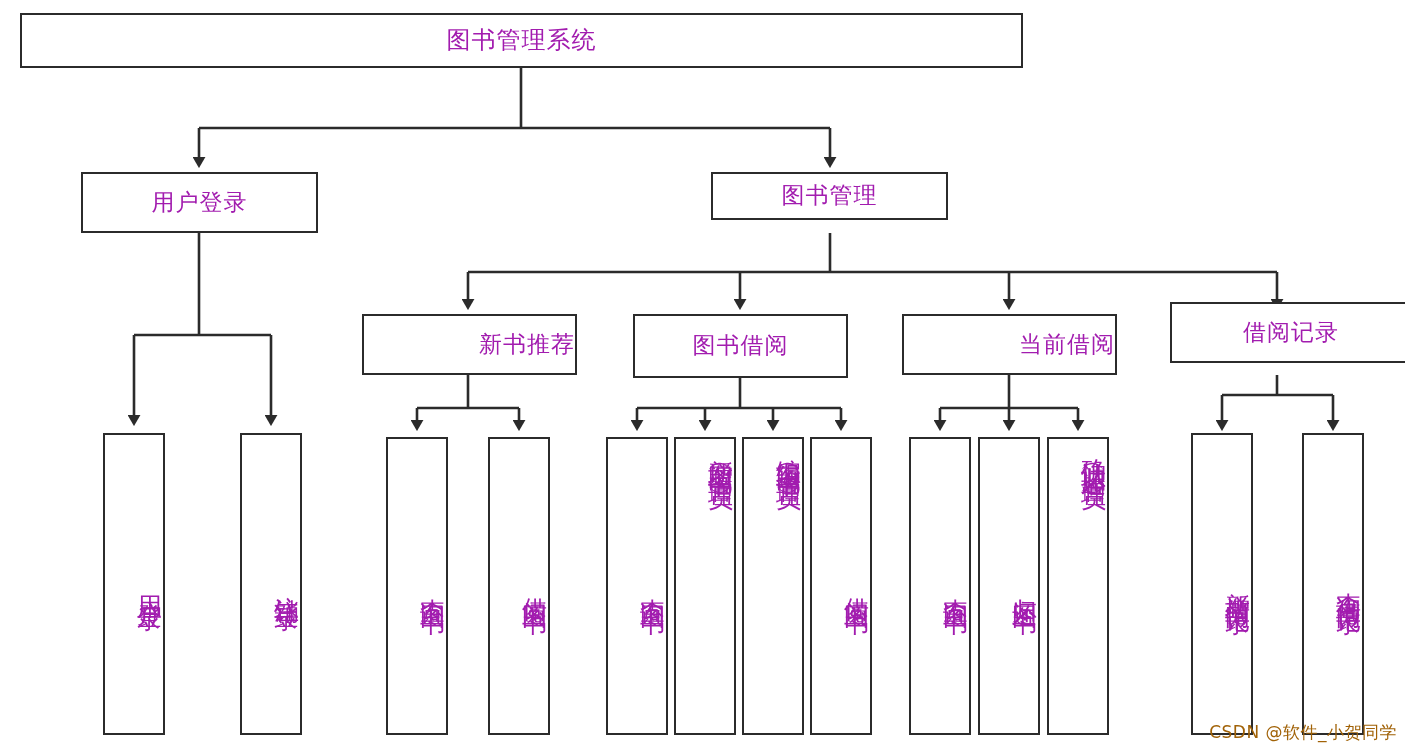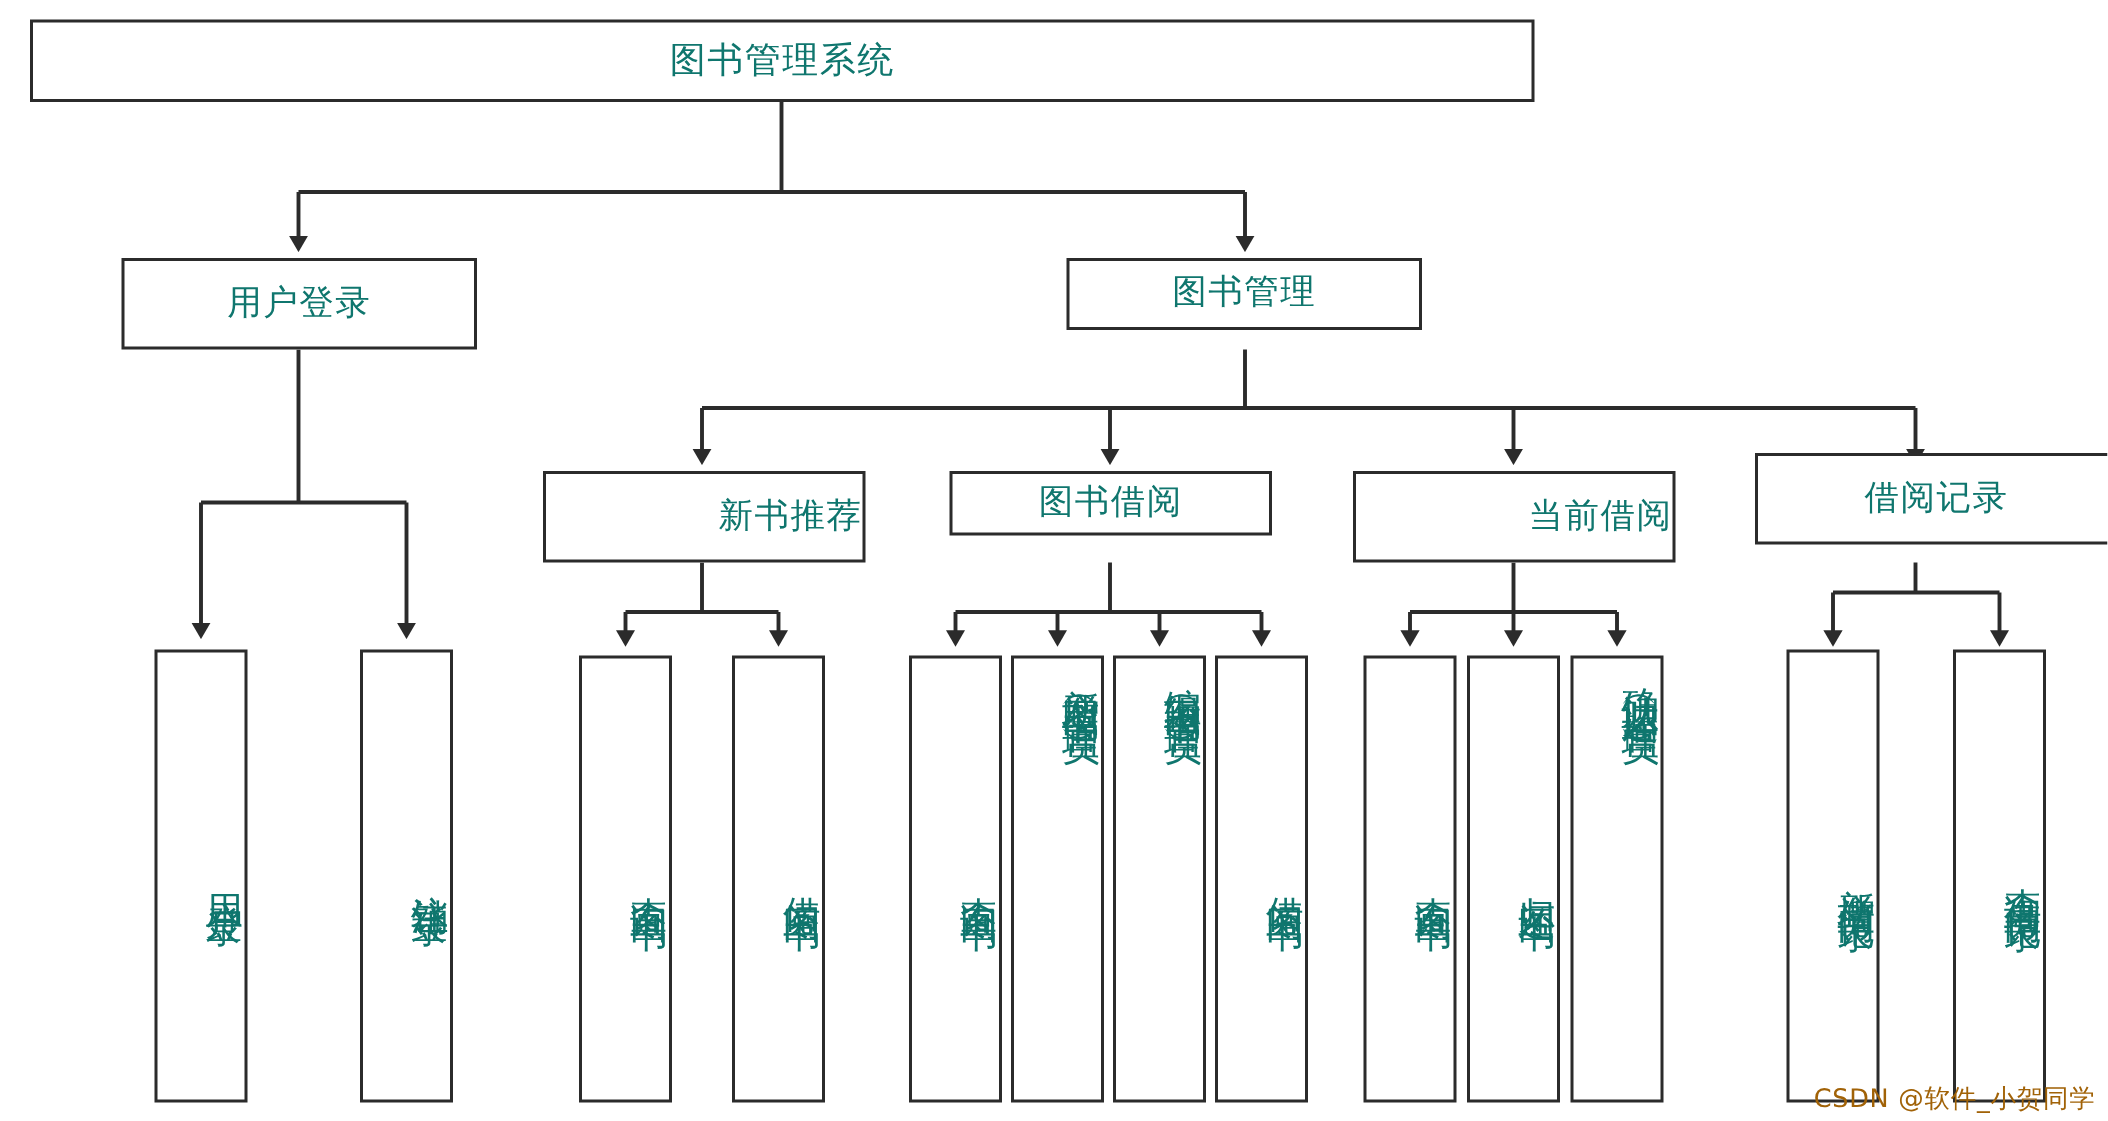--- a/index.html
+++ b/index.html
@@ -31,21 +31,21 @@
     position: absolute;
     box-sizing: border-box;
     background: #ffffff;
     border: 2px solid #2b2b2b;
     display: flex;
     align-items: center;
     justify-content: center;
     z-index: 2;
   }
   .node-label {
-    color: #0f766e;
+    color: #a21caf;
     line-height: 1.12;
     text-align: center;
     white-space: pre;
   }
   
   .node.h .node-label {
     font-size: 23px;
     letter-spacing: 1px;
   }
   .node.root .node-label {
@@ -145,21 +145,21 @@
   </div>
 
   <div class="node h" style="left:711px; top:172px; width:237px; height:48px;">
     <span class="node-label">图书管理</span>
   </div>
 
   <div class="node h" style="left:362px; top:314px; width:215px; height:61px;justify-content:flex-end;">
     <span class="node-label">新书推荐</span>
   </div>
 
-  <div class="node h" style="left:633px; top:314px; width:215px; height:43px;align-items:center;">
+  <div class="node h" style="left:633px; top:314px; width:215px; height:64px;align-items:center;">
     <span class="node-label">图书借阅</span>
   </div>
 
   <div class="node h" style="left:902px; top:314px; width:215px; height:61px;justify-content:flex-end;">
     <span class="node-label">当前借阅</span>
   </div>
 
   <div class="node h" style="left:1170px; top:302px; width:242px; height:61px;">
     <span class="node-label">借阅记录</span>
   </div>

